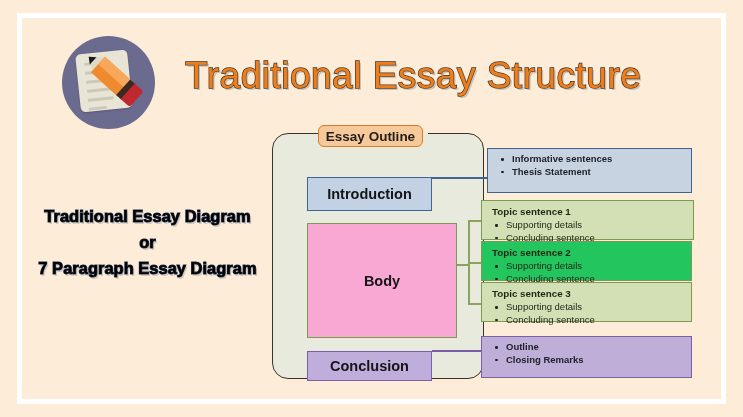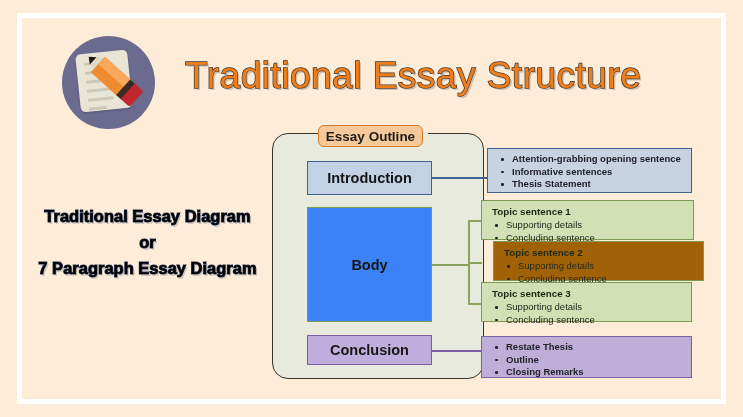--- a/index.html
+++ b/index.html
@@ -109,29 +109,29 @@
     position:absolute;left:318px;top:125px;width:105px;height:22px;
     background:#f6c99a;border:1.5px solid #d77b27;border-radius:6px;
     box-sizing:border-box;
     display:flex;align-items:center;justify-content:center;
     font-size:13.5px;font-weight:bold;color:#211d19;
   }
 
   .node{
     position:absolute;box-sizing:border-box;
     display:flex;align-items:center;justify-content:center;
-    font-size:14.5px;font-weight:bold;color:#151515;
+    font-size:14.5px;font-weight:bold;color:#151515;margin-top:16px;
   }
   .node-intro{
     left:307px;top:161px;width:125px;height:34px;
     background:#c2d2e4;border:1.5px solid #3e6492;
   }
   .node-body{
-    left:307px;top:207px;width:125px;height:115px;
-    background:#3b82f6;border:1.5px solid #7d9a54;
+    left:307px;top:207px;width:150px;height:115px;
+    background:#f9a8d4;border:1.5px solid #7d9a54;
   }
   .node-conc{
     left:307px;top:335px;width:125px;height:30px;
     background:#bfaedc;border:1.5px solid #7b5ea8;text-align:center;
   }
 
   
   .detail{
     position:absolute;box-sizing:border-box;
     padding:4px 6px 4px 10px;
@@ -151,21 +151,21 @@
   .d-intro{
     left:487px;top:148px;width:205px;height:45px;
     background:#c7d3e1;border:1.3px solid #3e6492;
   }
   .d-t1{
     left:481px;top:200px;width:213px;height:40px;
     background:#d3dfb4;border:1.3px solid #7d9a54;
   }
   .d-t2{
     left:481px;top:241px;width:211px;height:40px;
-    background:#a16207;border:1.3px solid #7d9a54;margin-left:12px;
+    background:#22c55e;border:1.3px solid #7d9a54;
   }
   .d-t3{
     left:481px;top:282px;width:211px;height:40px;
     background:#d3dfb4;border:1.3px solid #7d9a54;
   }
   .d-t1 li, .d-t2 li, .d-t3 li{font-weight:normal;color:#23291c;}
   .d-conc{
     left:481px;top:336px;width:211px;height:42px;
     background:#bfafd8;border:1.3px solid #7b5ea8;
   }
@@ -228,21 +228,20 @@
   <div class="conn c-body-b"></div>
   <div class="conn c-body-c"></div>
   <div class="conn c-conc"></div>
 
   <div class="node node-intro">Introduction</div>
   <div class="node node-body">Body</div>
   <div class="node node-conc">Conclusion</div>
 
   <div class="detail d-intro">
     <ul>
-      <li>Attention-grabbing opening sentence</li>
       <li>Informative sentences</li>
       <li>Thesis Statement</li>
     </ul>
   </div>
 
   <div class="detail d-t1">
     <div class="hdr">Topic sentence 1</div>
     <ul>
       <li>Supporting details</li>
       <li>Concluding sentence</li>
@@ -260,19 +259,18 @@
   <div class="detail d-t3">
     <div class="hdr">Topic sentence 3</div>
     <ul>
       <li>Supporting details</li>
       <li>Concluding sentence</li>
     </ul>
   </div>
 
   <div class="detail d-conc">
     <ul>
-      <li>Restate Thesis</li>
       <li>Outline</li>
       <li>Closing Remarks</li>
     </ul>
   </div>
 
 </div>
 
 </body></html>

